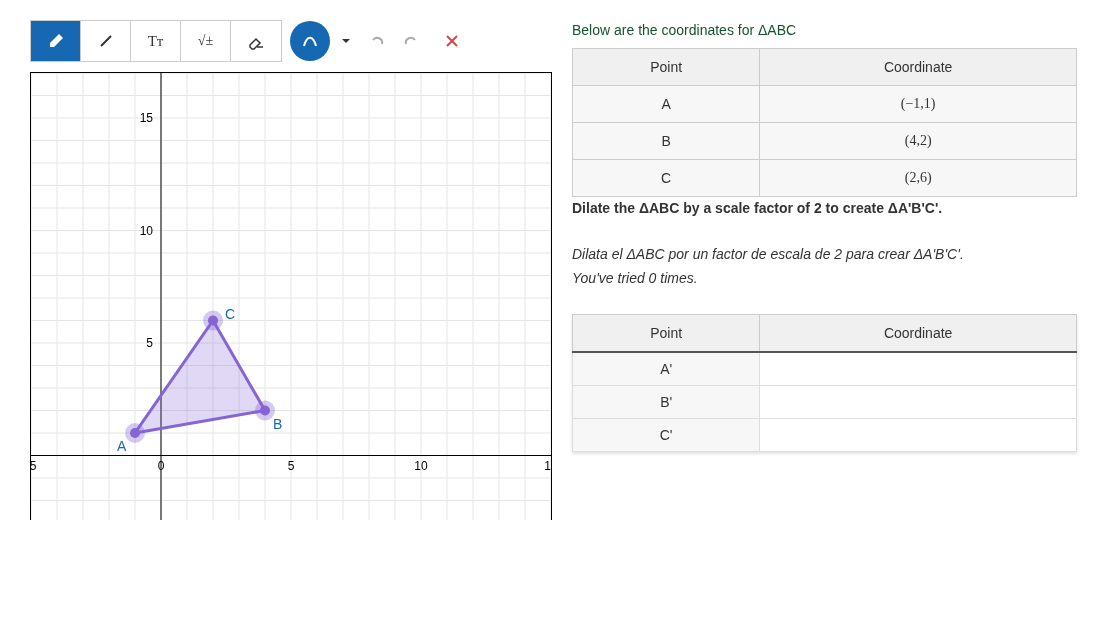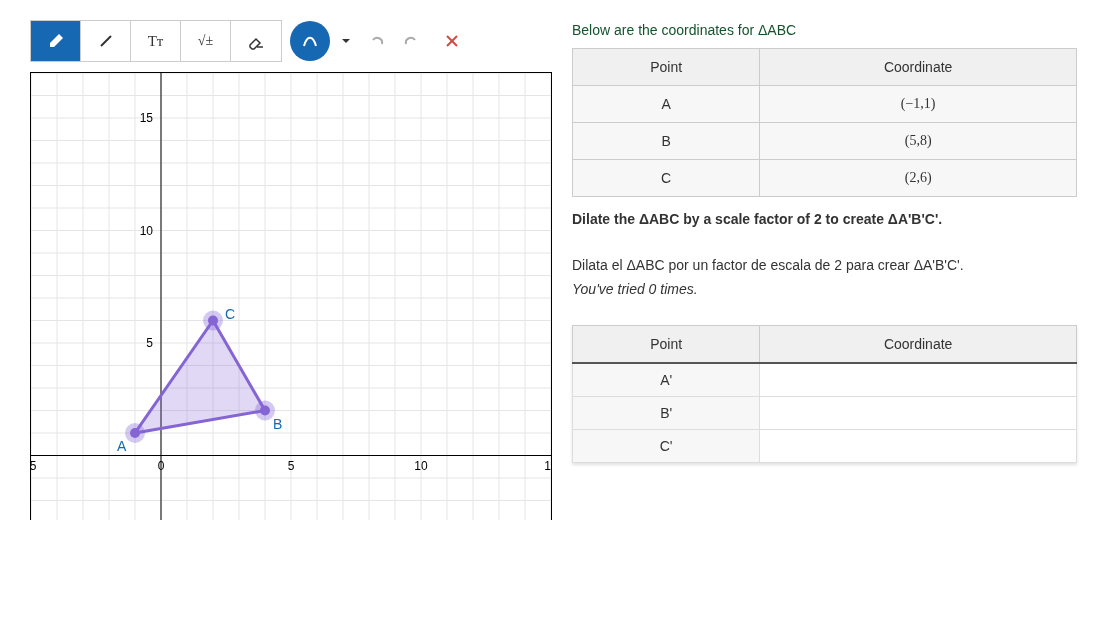--- a/index.html
+++ b/index.html
@@ -90,22 +90,22 @@
     }
     table.coord-table th, table.coord-table td {
       border: 1px solid #ccc;
       padding: 10px;
       text-align: center;
       font-weight: 400;
     }
     table.coord-table th { background: #f0f0f0; }
     table.coord-table td.shaded { background: #f7f7f7; }
     .coord-val { font-family: Liberation Serif, serif; }
-    .bold-instr { font-weight: bold; margin: 14px 0 30px 0; }
-    .italic-instr { margin: 14px 0 8px 0; }
+    .bold-instr { font-weight: bold; margin: 3px 0 30px 0; }
+    .italic-instr { font-style: italic; margin: 14px 0 8px 0; }
     .tries { margin: 6px 0 28px 0; font-style: italic; }
     table.answer-table {
       border-collapse: collapse;
       width: 100%;
       box-shadow: 0 2px 3px rgba(0,0,0,.12);
     }
     table.answer-table th {
       border-top: 1px solid #ccc;
       border-bottom: 2px solid #555;
       border-left: 1px solid #ccc;
@@ -271,21 +271,21 @@
           <tr>
             <th>Point</th>
             <th>Coordinate</th>
           </tr>
       <tr>
             <td class="shaded">A</td>
             <td class="shaded coord-val">(−1,1)</td>
           </tr>
       <tr>
             <td class="shaded">B</td>
-            <td class="shaded coord-val">(5,8)</td>
+            <td class="shaded coord-val">(4,2)</td>
           </tr>
       <tr>
             <td class="shaded">C</td>
             <td class="shaded coord-val">(2,6)</td>
           </tr>
     </tbody>
       </table>
 
     <p class="bold-instr">Dilate the ΔABC by a scale factor of 2 to create ΔA'B'C'.</p>
     <p class="italic-instr">Dilata el ΔABC por un factor de escala de 2 para crear ΔA'B'C'.</p>

